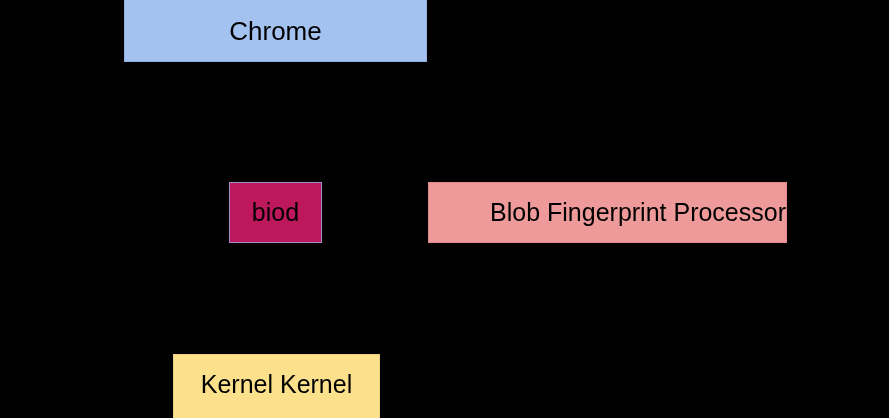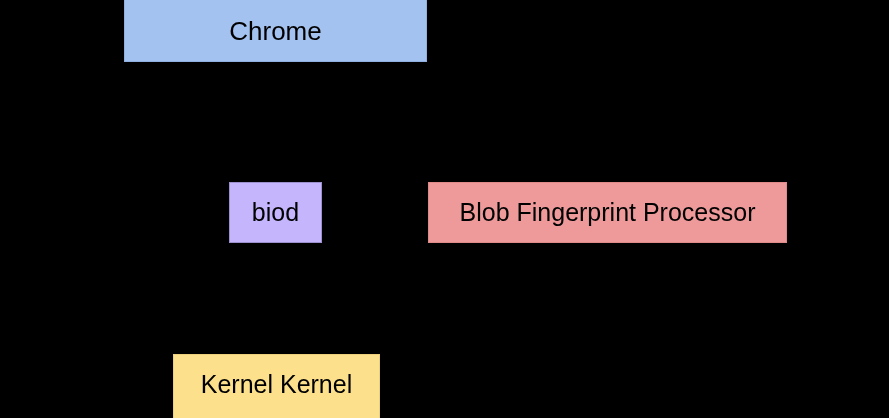--- a/index.html
+++ b/index.html
@@ -44,34 +44,35 @@
     font-size: 26px;
     padding-top: 8px;
   }
 
   
   #node-biod {
     left: 229px;
     top: 182px;
     width: 93px;
     height: 61px;
-    background: #c4b5fd;
+    background: #be185d;
     border: 1px solid #9e90cf;
     font-size: 25px;
   }
 
   
   #node-blob-fingerprint-processor {
     left: 428px;
     top: 182px;
     width: 359px;
     height: 61px;
     background: #ee9a9a;
     border: 1px solid #e08a8a;
     font-size: 25px;
+    justify-content: flex-end;
   }
 
   
   #node-kernel-driver {
     left: 173px;
     top: 354px;
     width: 207px;
     height: 70px;
     background: #fce08c;
     border: 1px solid #edd07c;

